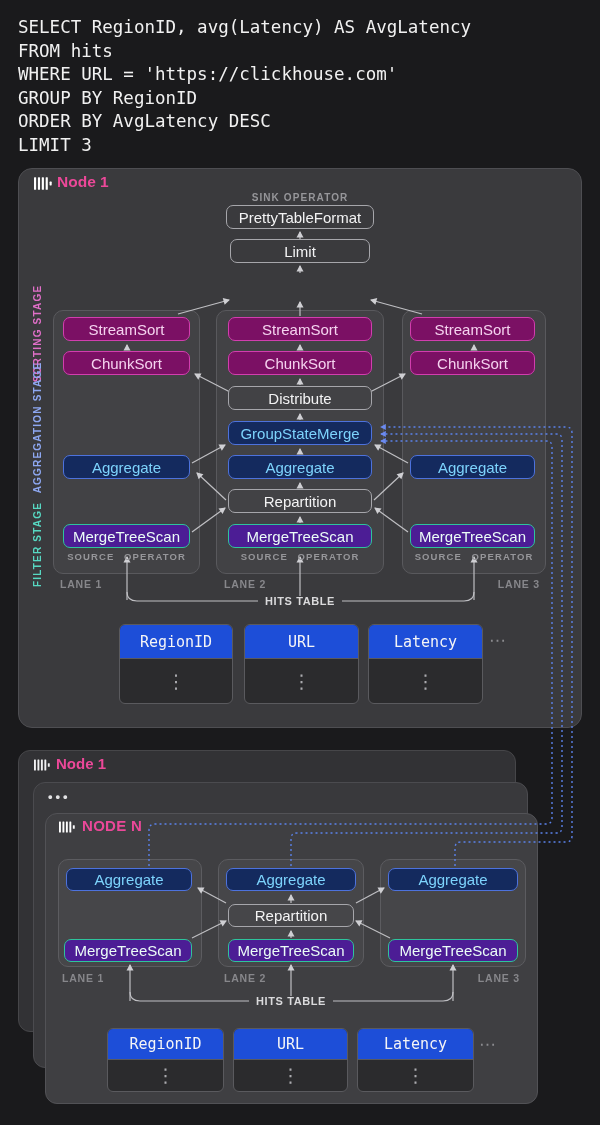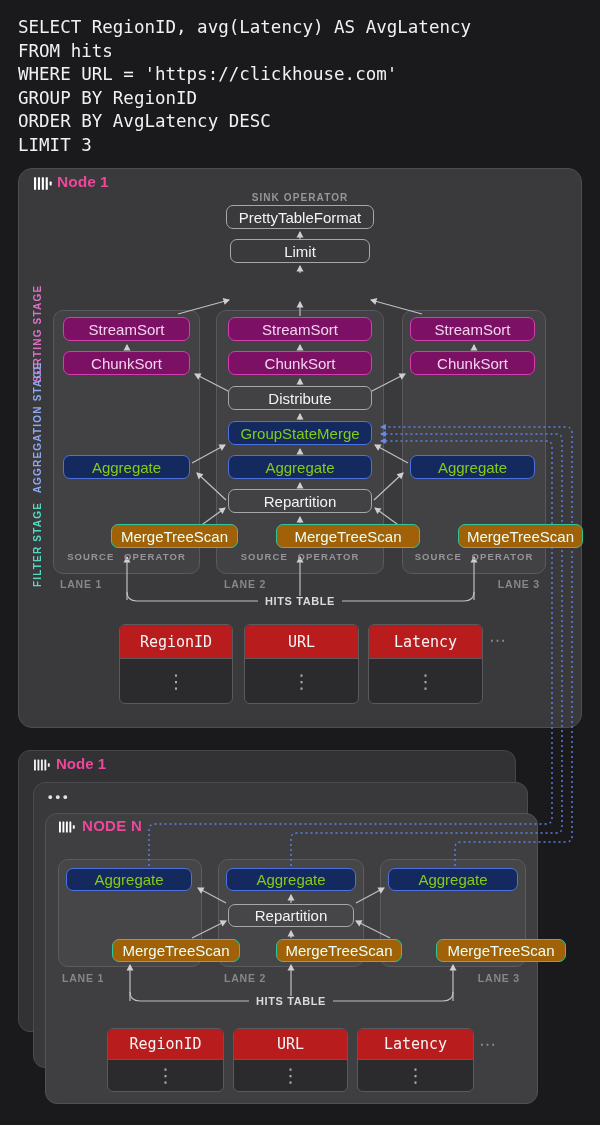--- a/index.html
+++ b/index.html
@@ -10,33 +10,33 @@
        font-family:"DejaVu Sans Mono",monospace;font-size:17.5px;line-height:23.5px;color:#f1f1f1;}
   .card{position:absolute;border-radius:14px;box-sizing:border-box;}
   .lane{position:absolute;border-radius:10px;box-sizing:border-box;}
   .box{position:absolute;display:flex;align-items:center;justify-content:center;border-radius:7px;
        font-size:15px;line-height:1;box-sizing:border-box;white-space:nowrap;}
   .b-gray{border:1.4px solid #a6a6ab;color:#f3f3f4;}
   .on-card{background:#3a3a3d;}
   .on-lane{background:#424245;}
   .on-laneN{background:#464649;}
   .b-sort{background:#7b1064;border:1.6px solid #d23eae;color:#f5d3ef;}
-  .b-agg{background:#142a5e;border:1.6px solid #4d72dd;color:#84cc16;}
-  .b-scan{background:#a16207;border:1.6px solid #2ec49c;color:#ebfdf7;margin-left:48px;}
+  .b-agg{background:#142a5e;border:1.6px solid #4d72dd;color:#7dd3fc;}
+  .b-scan{background:#4c1d95;border:1.6px solid #2ec49c;color:#ebfdf7;}
   .title{position:absolute;font-size:15.5px;font-weight:600;color:#ec4899;white-space:nowrap;}
   .micro{position:absolute;font-size:10px;letter-spacing:1.1px;color:#96969a;font-weight:600;
          text-align:center;white-space:nowrap;}
   .srcop{word-spacing:6px;}
   .lanelab{position:absolute;font-size:10.5px;letter-spacing:.8px;color:#87878b;font-weight:600;white-space:nowrap;}
   .stage{position:absolute;font-size:10px;font-weight:700;letter-spacing:1.2px;text-align:center;
          transform:rotate(-90deg);white-space:nowrap;}
   .hitslab{position:absolute;font-size:11px;font-weight:700;letter-spacing:.6px;color:#dadadc;text-align:center;}
   .tblcol{position:absolute;border:1px solid #5a5a5e;border-radius:6px;overflow:hidden;background:#2b2b2d;
           display:flex;flex-direction:column;box-sizing:border-box;}
-  .tblhead{background:#b91c1c;border-bottom:1px solid #5a5a5e;color:#f5f5f6;
+  .tblhead{background:#1d4ed8;border-bottom:1px solid #5a5a5e;color:#f5f5f6;
            font-family:"DejaVu Sans Mono",monospace;font-size:15px;
            display:flex;align-items:center;justify-content:center;flex:none;}
   .tblbody{flex:1;display:flex;align-items:center;justify-content:center;color:#ababaf;font-size:19px;}
   .ell{position:absolute;color:#8b8b8f;font-size:17px;letter-spacing:1px;}
   .dots3{position:absolute;color:#e2e2e4;font-size:13px;font-weight:700;letter-spacing:3px;}
   svg.overlay{position:absolute;left:0;top:0;}
 </style>
 </head>
 <body>
 

